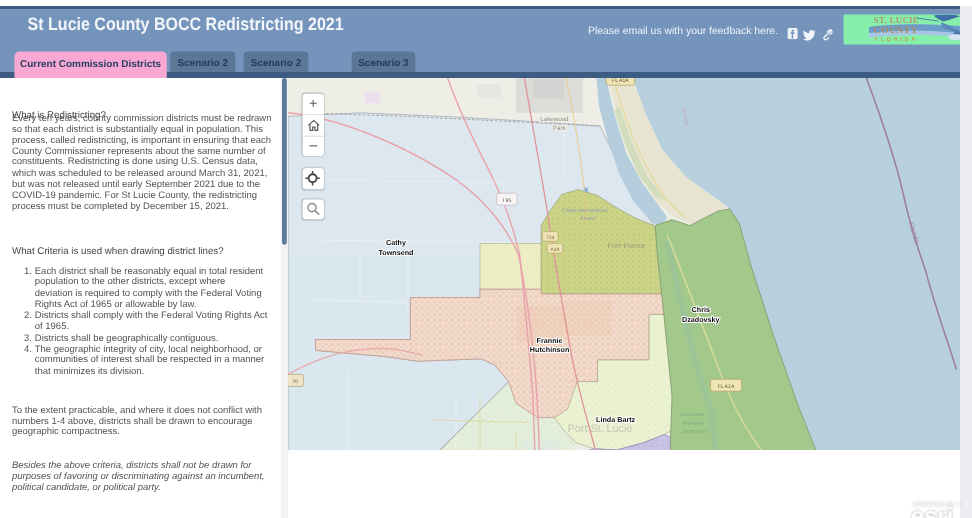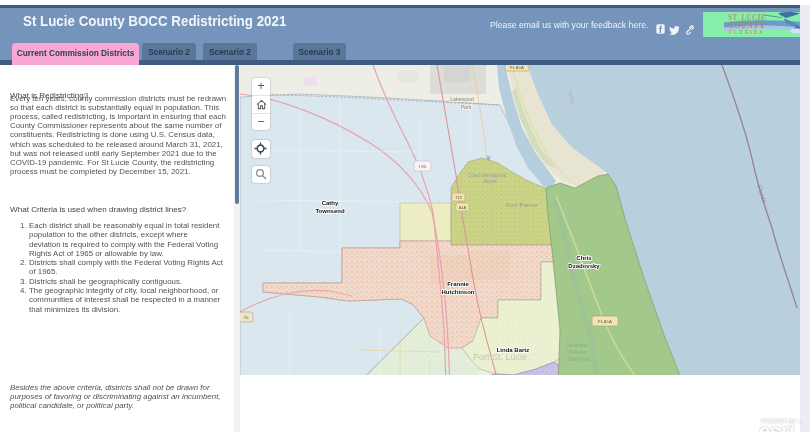--- a/index.html
+++ b/index.html
@@ -75,20 +75,21 @@
 
     <div class="abs" style="left:10px;top:139.5px;font-size:8.1px;font-weight:normal;color:#444444;">What Criteria is used when drawing district lines?</div>
 
     <div class="abs" style="left:20px;top:156px;font-size:7.9px;line-height:9.3px;color:#525252;">
       <div style="position:relative;padding-left:9px;"><span style="position:absolute;left:0;">1.</span>Each district shall be reasonably equal in total resident<br>population to the other districts, except where<br>deviation is required to comply with the Federal Voting<br>Rights Act of 1965 or allowable by law.</div>
       <div style="position:relative;padding-left:9px;"><span style="position:absolute;left:0;">2.</span>Districts shall comply with the Federal Voting Rights Act<br>of 1965.</div>
       <div style="position:relative;padding-left:9px;"><span style="position:absolute;left:0;">3.</span>Districts shall be geographically contiguous.</div>
       <div style="position:relative;padding-left:9px;"><span style="position:absolute;left:0;">4.</span>The geographic integrity of city, local neighborhood, or<br>communities of interest shall be respected in a manner<br>that minimizes its division.</div>
     </div>
 
+    <div class="abs" style="left:10px;top:271.5px;font-size:7.9px;line-height:9.1px;color:#525252;white-space:nowrap;">To the extent practicable, and where it does not conflict with<br>numbers 1-4 above, districts shall be drawn to encourage<br>geographic compactness.</div>
 
     <div class="abs" style="left:10px;top:317.5px;font-size:7.9px;line-height:9.1px;color:#525252;white-space:nowrap;font-style:italic;">Besides the above criteria, districts shall not be drawn for<br>purposes of favoring or discriminating against an incumbent,<br>political candidate, or political party.</div>
   </div>
 
   <div class="abs" style="left:234px;top:65px;width:6px;height:367px;background:#f2f2f2;"></div>
 
   <div class="abs" style="left:234.5px;top:65px;width:4px;height:139px;background:#5d7b9c;border-radius:2px;"></div>
 
   <div class="abs" style="left:240px;top:65px;width:560px;height:310px;overflow:hidden;">
     <svg width="560" height="367" viewBox="240 65 560 367">

